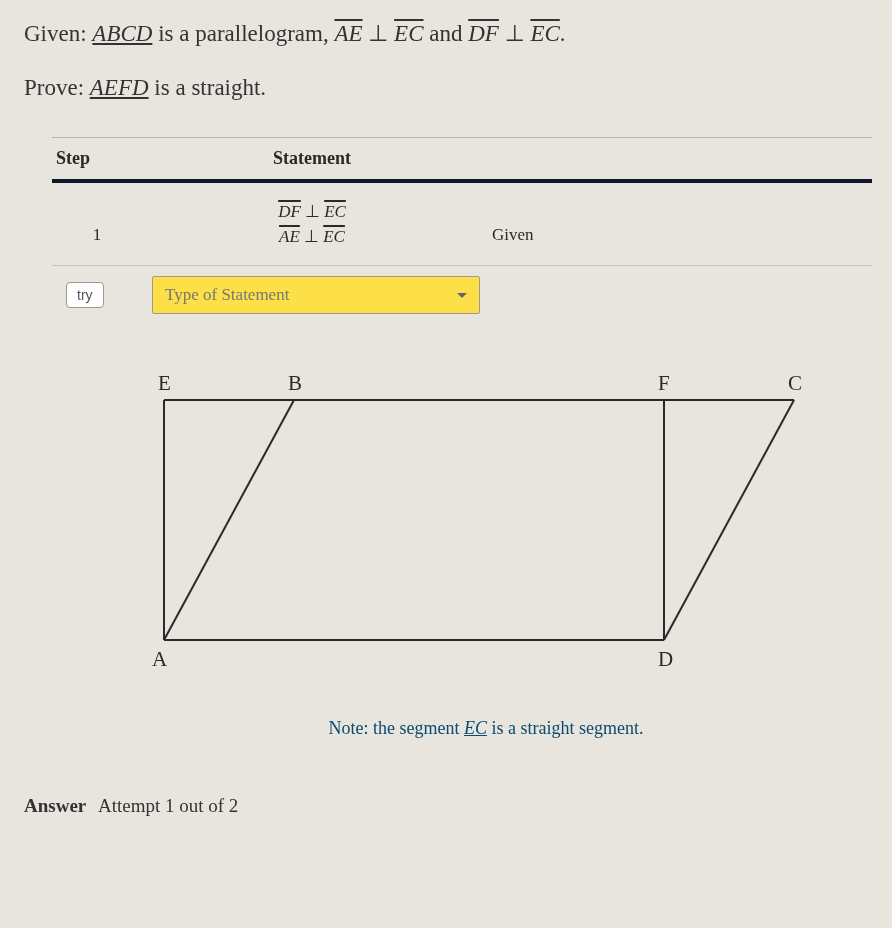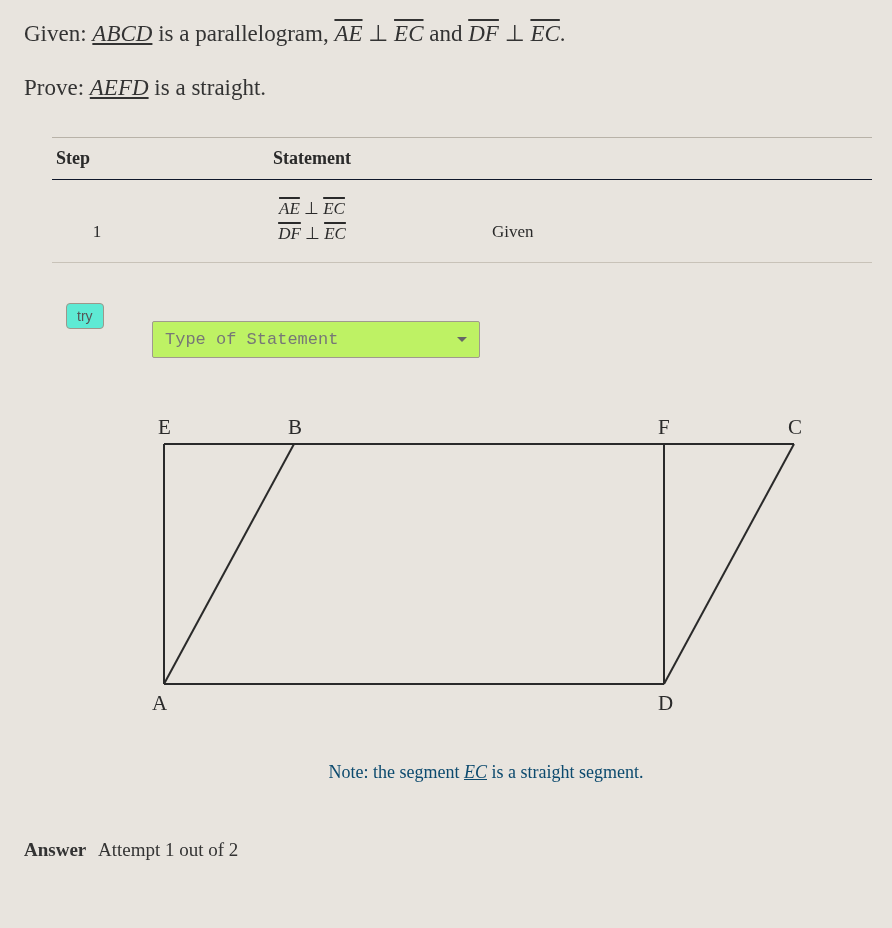--- a/index.html
+++ b/index.html
@@ -23,60 +23,59 @@
   .proof-table {
     margin-left: 28px;
     width: 820px;
   }
   .tbl-header, .tbl-row1, .tbl-row2 {
     display: flex;
     align-items: flex-start;
   }
   .tbl-header {
     border-top: 1px solid #b8b2a8;
-    border-bottom: 1px solid #0f172a;
+    border-bottom: 4px solid #0f172a;
     padding: 10px 0;
   }
   .col-step { width: 86px; padding-left: 4px; }
   .col-stmt { width: 348px; text-align: center; }
   .col-reason { flex: 1; padding-left: 6px; }
   .tbl-header .hdr { font-weight: bold; font-size: 18px; }
   .tbl-row1 {
     border-bottom: 1px solid #c8c2b8;
     padding: 14px 0;
   }
   .tbl-row1 .col-step { text-align: center; font-size: 17px; padding-top: 28px; }
   .tbl-row1 .col-stmt .st-line { font-size: 17px; margin: 4px 0; }
   .tbl-row1 .col-reason { font-size: 17px; padding-top: 28px; }
   .tbl-row2 { padding: 10px 0; align-items: center; }
   .try-btn {
     display: inline-block;
     border: 1px solid #9e978b;
     border-radius: 4px;
     padding: 4px 10px;
     font-size: 14px;
-    background: #5eead4;
+    background: #ffffff;
     color: #555;
     margin-left: 10px;
     font-family: Arial, sans-serif;
   }
   .stmt-dropdown {
     display: flex;
     align-items: center;
     justify-content: space-between;
     border: 1px solid #a09a8e;
-    background: #bef264;
+    background: #fde047;
     padding: 8px 12px;
     width: 328px;
     margin-left: 14px;
     border-radius: 2px;
     color: #777;
     font-size: 17px;
-    font-family: Liberation Mono, monospace;
-    margin-top: 48px;
+    font-family: Liberation Serif, serif;
   }
   .caret {
     width: 0; height: 0;
     border-left: 5px solid transparent;
     border-right: 5px solid transparent;
     border-top: 5px solid #666;
   }
   .figure-wrap {
     margin: 36px 0 0 110px;
   }
@@ -109,24 +108,24 @@
 <div class="proof-table">
   <div class="tbl-header">
     <div class="col-step hdr">Step</div>
     <div class="col-stmt hdr">Statement</div>
   </div>
 
   <div class="tbl-row1">
     <div class="col-step">1</div>
     <div class="col-stmt">
       <div class="st-line">
-        <span class="math-ital overline">AE</span><span> ⊥ </span><span class="math-ital overline">EC</span>
+        <span class="math-ital overline">DF</span><span> ⊥ </span><span class="math-ital overline">EC</span>
       </div>
       <div class="st-line">
-        <span class="math-ital overline">DF</span><span> ⊥ </span><span class="math-ital overline">EC</span>
+        <span class="math-ital overline">AE</span><span> ⊥ </span><span class="math-ital overline">EC</span>
       </div>
     </div>
     <div class="col-reason">Given</div>
   </div>
 
   <div class="tbl-row2">
     <div class="col-step">
       <span class="try-btn">try</span>
     </div>
     <div class="stmt-dropdown">

